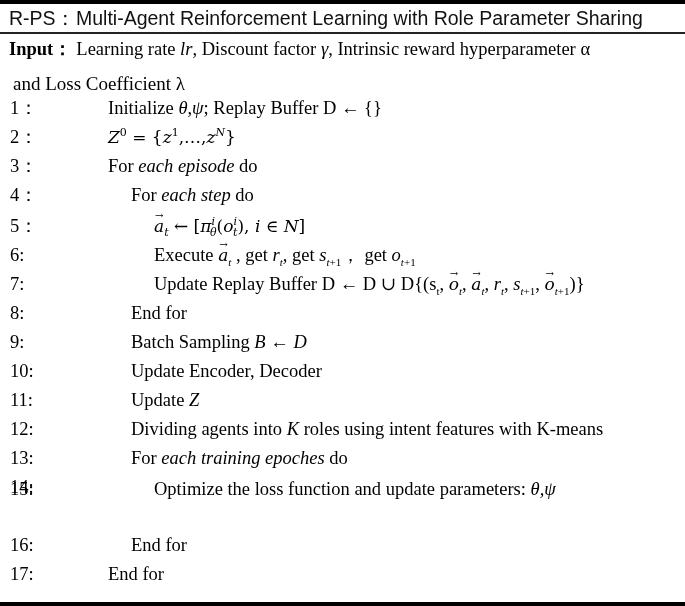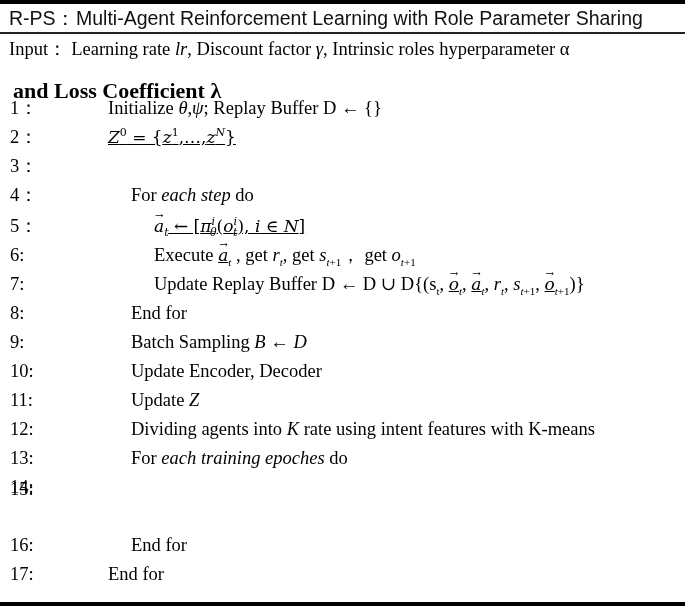--- a/index.html
+++ b/index.html
@@ -7,66 +7,67 @@
            font-family: "Liberation Serif", "DejaVu Serif", serif; color: #000; }
     .top-rule { position: absolute; left: 0; top: 0; width: 685px; height: 4px; background: #000; }
     .mid-rule { position: absolute; left: 0; top: 32px; width: 685px; height: 2px; background: #222; }
     .bot-rule { position: absolute; left: 0; top: 602px; width: 685px; height: 4px; background: #000; }
     .header { position: absolute; left: 0; top: 5px; width: 685px; height: 16px;
               font-family: "Liberation Sans", "DejaVu Sans", sans-serif; font-size: 19.5px;
               line-height: 27px; white-space: nowrap; color: #111; }
     .header .label { position: absolute; left: 9px; }
     .header .title { position: absolute; left: 76px; }
     .input-line { position: absolute; left: 9px; top: 35px; font-size: 18.5px; line-height: 28px; white-space: nowrap; }
-    .input-line2 { position: absolute; left: 13px; top: 77px; font-size: 22px; line-height: 28px; white-space: nowrap; font-weight: bold; }
-    .bold { font-weight: normal; }
+    .input-line2 { position: absolute; left: 13px; top: 70px; font-size: 19px; line-height: 28px; white-space: nowrap; }
+    .bold { font-weight: bold; }
     .row { position: absolute; left: 0; height: 29px; font-size: 18.5px; line-height: 29px; white-space: nowrap; width: 685px; }
     .num { position: absolute; left: 10px; }
     .txt { position: absolute; margin-left: 27px; }
     .lvl1 { left: 81px; }
     .lvl2 { left: 104px; }
     .lvl3 { left: 127px; }
     i, .it { font-style: italic; text-align: center; }
-    .math { font-family: "DejaVu Serif", serif; font-size: 17px; text-decoration: underline; }
+    .math { font-family: "DejaVu Serif", serif; font-size: 17px; }
     sub, sup { font-size: 11px; line-height: 0; }
     .vec { position: relative; display: inline-block; font-style: italic; }
     .vec::before { content: "\2192"; position: absolute; top: -11px; left: 1px; font-size: 10px; font-style: normal; }
   </style>
 </head>
 <body>
 
 <div class="top-rule"></div>
 
 <div class="header">
   <span class="label">R-PS：</span>
   <span class="title">Multi-Agent Reinforcement Learning with Role Parameter Sharing</span>
 </div>
 
 <div class="mid-rule"></div>
 
 <div class="input-line">
   <span class="bold">Input：</span>
-  <span>Learning rate </span><i>lr</i><span>, Discount factor </span><i>γ</i><span>, Intrinsic roles hyperparameter α</span>
+  <span>Learning rate </span><i>lr</i><span>, Discount factor </span><i>γ</i><span>, Intrinsic reward hyperparameter α</span>
 </div>
 <div class="input-line2">
   <span>and Loss Coefficient λ</span>
 </div>
 
 <div class="row" style="top:94px">
   <span class="num">1：</span>
   <span class="txt lvl1">Initialize <i>θ</i>,<i>ψ</i>; Replay Buffer D ← {}</span>
 </div>
 
 <div class="row" style="top:123px">
   <span class="num">2：</span>
   <span class="txt lvl1 math"><i>Z</i><sup>0</sup> = {<i>z</i><sup>1</sup>,…,<i>z</i><sup><i>N</i></sup>}</span>
 </div>
 
 <div class="row" style="top:152px">
   <span class="num">3：</span>
+  <span class="txt lvl1"><span>For </span><i>each episode</i><span> do</span></span>
 </div>
 
 <div class="row" style="top:181px">
   <span class="num">4：</span>
   <span class="txt lvl2"><span>For </span><i>each step</i><span> do</span></span>
 </div>
 
 <div class="row" style="top:212px">
   <span class="num">5：</span>
   <span class="txt lvl3 math"><span class="vec">a</span><sub><i>t</i></sub> ← [<i>π</i><sup><i>i</i></sup><sub style="margin-left:-5px"><i>θ</i></sub>(<i>o</i><sup><i>i</i></sup><sub style="margin-left:-4px"><i>t</i></sub>), <i>i</i> ∈ <i>N</i>]</span>
@@ -97,34 +98,35 @@
   <span class="txt lvl2">Update Encoder, Decoder</span>
 </div>
 
 <div class="row" style="top:386px">
   <span class="num">11:</span>
   <span class="txt lvl2"><span>Update </span><i>Z</i></span>
 </div>
 
 <div class="row" style="top:415px">
   <span class="num">12:</span>
-  <span class="txt lvl2"><span>Dividing agents into </span><i>K</i><span> rate using intent features with K-means</span></span>
+  <span class="txt lvl2"><span>Dividing agents into </span><i>K</i><span> roles using intent features with K-means</span></span>
 </div>
 
 <div class="row" style="top:444px">
   <span class="num">13:</span>
   <span class="txt lvl2"><span>For </span><i>each training epoches</i><span> do</span></span>
 </div>
 
 <div class="row" style="top:473px">
   <span class="num">14:</span>
 </div>
 
 <div class="row" style="top:475px">
   <span class="num">15:</span>
+  <span class="txt lvl3"><span>Optimize the loss function and update parameters: </span><i>θ,ψ</i></span>
 </div>
 
 <div class="row" style="top:531px">
   <span class="num">16:</span>
   <span class="txt lvl2">End for</span>
 </div>
 
 <div class="row" style="top:560px">
   <span class="num">17:</span>
   <span class="txt lvl1">End for</span>

